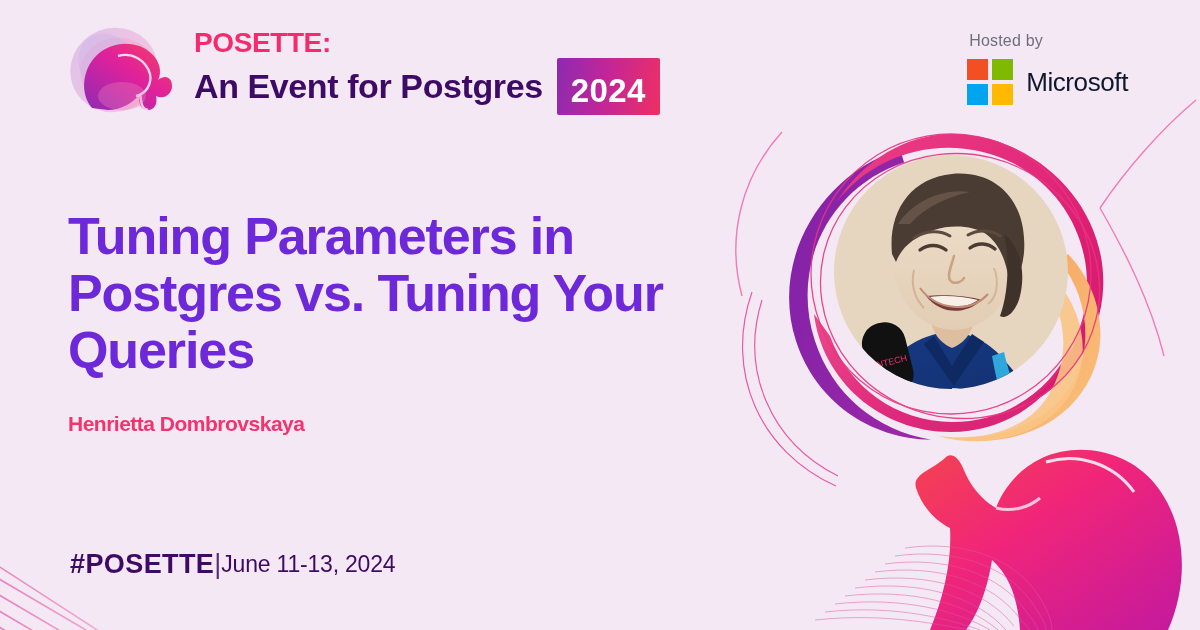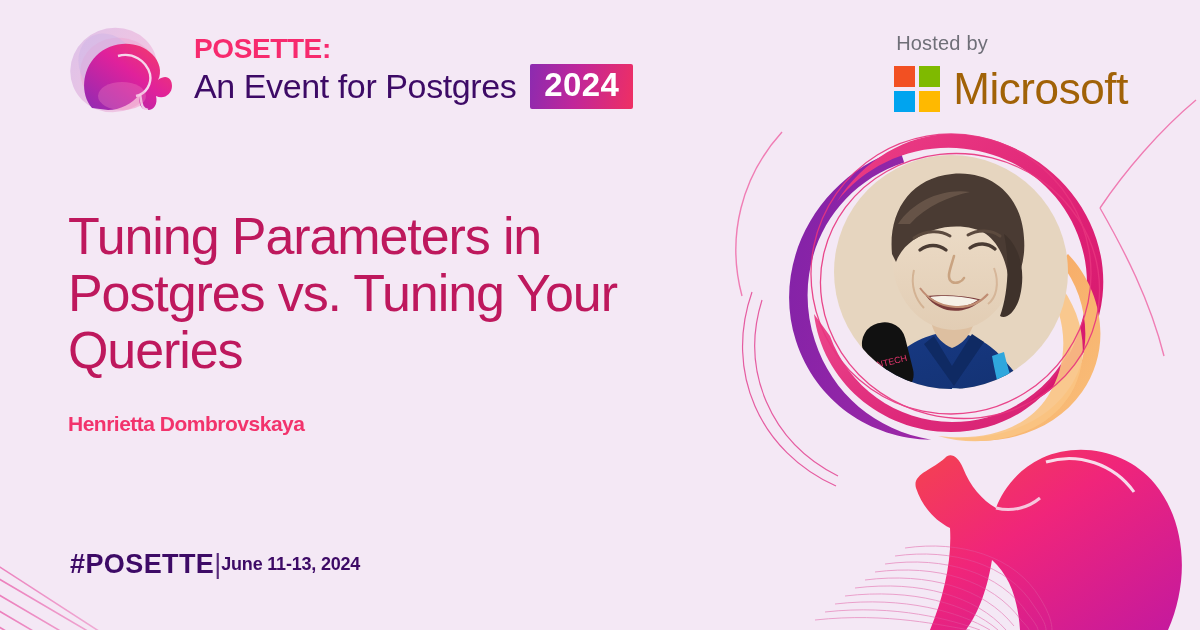--- a/index.html
+++ b/index.html
@@ -19,64 +19,64 @@
   
   .header { position:absolute; left:62px; top:22px; display:flex; align-items:center; gap:14px; }
   .logo-mark { width:118px; height:100px; flex:none; }
   .logo-type { display:flex; flex-direction:column; justify-content:center; }
   .logo-line1 {
     font-size:28px; font-weight:700; letter-spacing:-0.4px;
     color:#f72a6e; line-height:1.02;
   }
   .logo-row2 { display:flex; align-items:center; gap:14px; }
   .logo-line2 {
-    font-size:34px; font-weight:400; letter-spacing:-0.4px;
+    font-size:34px; font-weight:700; letter-spacing:-0.4px;
     color:#3d0a66; line-height:1.12;
   }
   .year-badge {
     display:inline-flex; align-items:center; justify-content:center;
-    padding:4px 14px 6px; border-radius:2px;
+    padding:16px 14px 6px; border-radius:2px;
     background:linear-gradient(100deg,#8b2bb0 0%, #c0269a 45%, #ef2f63 100%);
     color:#ffffff; font-size:33px; font-weight:600; letter-spacing:0.4px;
     line-height:1.05;
   }
 
   
   .hosted { position:absolute; right:72px; top:32px; text-align:left; }
-  .hosted-label { font-size:20px; color:#6f6f78; letter-spacing:0.2px; margin-bottom:9px; padding-left:2px;}
+  .hosted-label { font-size:16px; color:#6f6f78; letter-spacing:0.2px; margin-bottom:9px; padding-left:2px;}
   .ms-row { display:flex; align-items:center; gap:13px; }
   .ms-grid { display:grid; grid-template-columns:21px 21px; grid-template-rows:21px 21px; gap:4px; }
   .ms-sq { width:21px; height:21px; }
-  .ms-name { font-size:44px; color:#a16207; letter-spacing:-0.4px; font-weight:400; }
+  .ms-name { font-size:26px; color:#0f172a; letter-spacing:-0.4px; font-weight:400; }
 
   
   .talk-title {
     position:absolute; left:68px; top:208px; width:650px;
-    font-size:52px; font-weight:400; line-height:1.1;
-    letter-spacing:-1.1px; color:#be185d;
+    font-size:52px; font-weight:700; line-height:1.1;
+    letter-spacing:-1.1px; color:#6d28d9;
   }
   .speaker-name {
     position:absolute; left:68px; top:412px;
     font-size:21px; font-weight:700; letter-spacing:-0.5px;
     color:#f2336c;
   }
   .speaker-bio {
     position:absolute; left:68px; top:456px; width:500px;
     font-size:18px; line-height:1.38; color:#8d82a0; letter-spacing:-0.1px;
   }
 
   
   .footer {
     position:absolute; left:70px; top:549px;
     display:flex; align-items:center; 
     color:#3d0a66;
   }
   .footer-hashtag { font-size:27px; font-weight:700; letter-spacing:0.4px; }
   .footer-sep { font-size:27px; font-weight:400; color:#3d0a66; opacity:.85; }
-  .footer-dates { font-size:18px; font-weight:700; letter-spacing:-0.2px; }
+  .footer-dates { font-size:23px; font-weight:400; letter-spacing:-0.2px; }
 
   
   .portrait-wrap { position:absolute; left:738px; top:104px; width:420px; height:340px; }
   .portrait-svg { position:absolute; inset:0; }
 </style>
 </head>
 <body>
 
 <div class="card">
 

